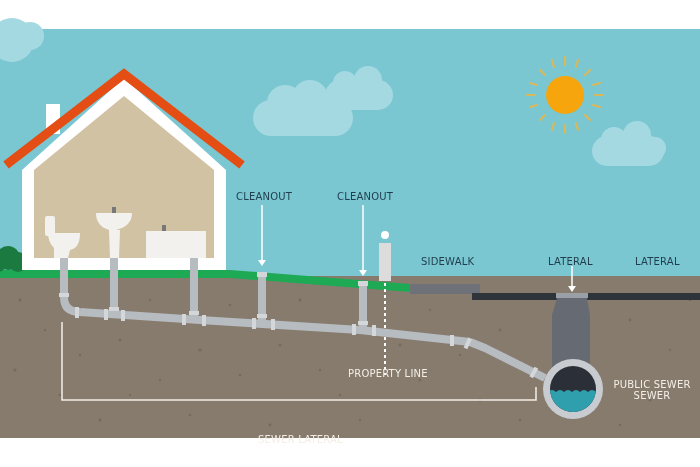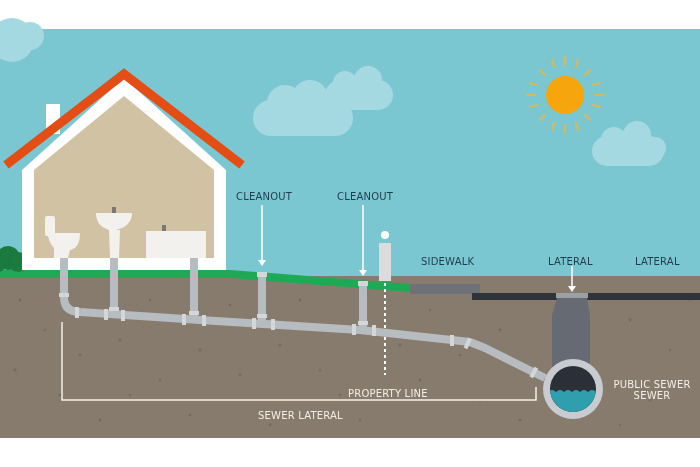--- a/index.html
+++ b/index.html
@@ -199,18 +199,18 @@
   <polyline points="62,322 62,400 536,400 536,387" fill="none" stroke="#f4efe6" stroke-width="1.5"></polyline>
 
   <rect x="0" y="438" width="700" height="29" fill="#ffffff"></rect>
 </svg>
 
 <div class="lbl dark" style="left:236px; top:191px;">CLEANOUT</div>
 <div class="lbl dark" style="left:337px; top:191px;">CLEANOUT</div>
 <div class="lbl dark" style="left:421px; top:256px;">SIDEWALK</div>
 <div class="lbl dark" style="left:548px; top:256px;">LATERAL</div>
 <div class="lbl dark" style="left:635px; top:256px;">LATERAL</div>
-<div class="lbl light" style="left:348px; top:388px;">PROPERTY LINE</div>
+<div class="lbl light" style="left:348px; top:368px;">PROPERTY LINE</div>
 <div class="lbl light" style="left:612px; top:379px; width:80px;">
   <div>PUBLIC SEWER</div>
   <div>SEWER</div>
 </div>
-<div class="lbl light" style="left:258px; top:410px;text-align:right;">SEWER LATERAL</div>
+<div class="lbl light" style="left:258px; top:434px;text-align:right;">SEWER LATERAL</div>
 
 </body></html>

